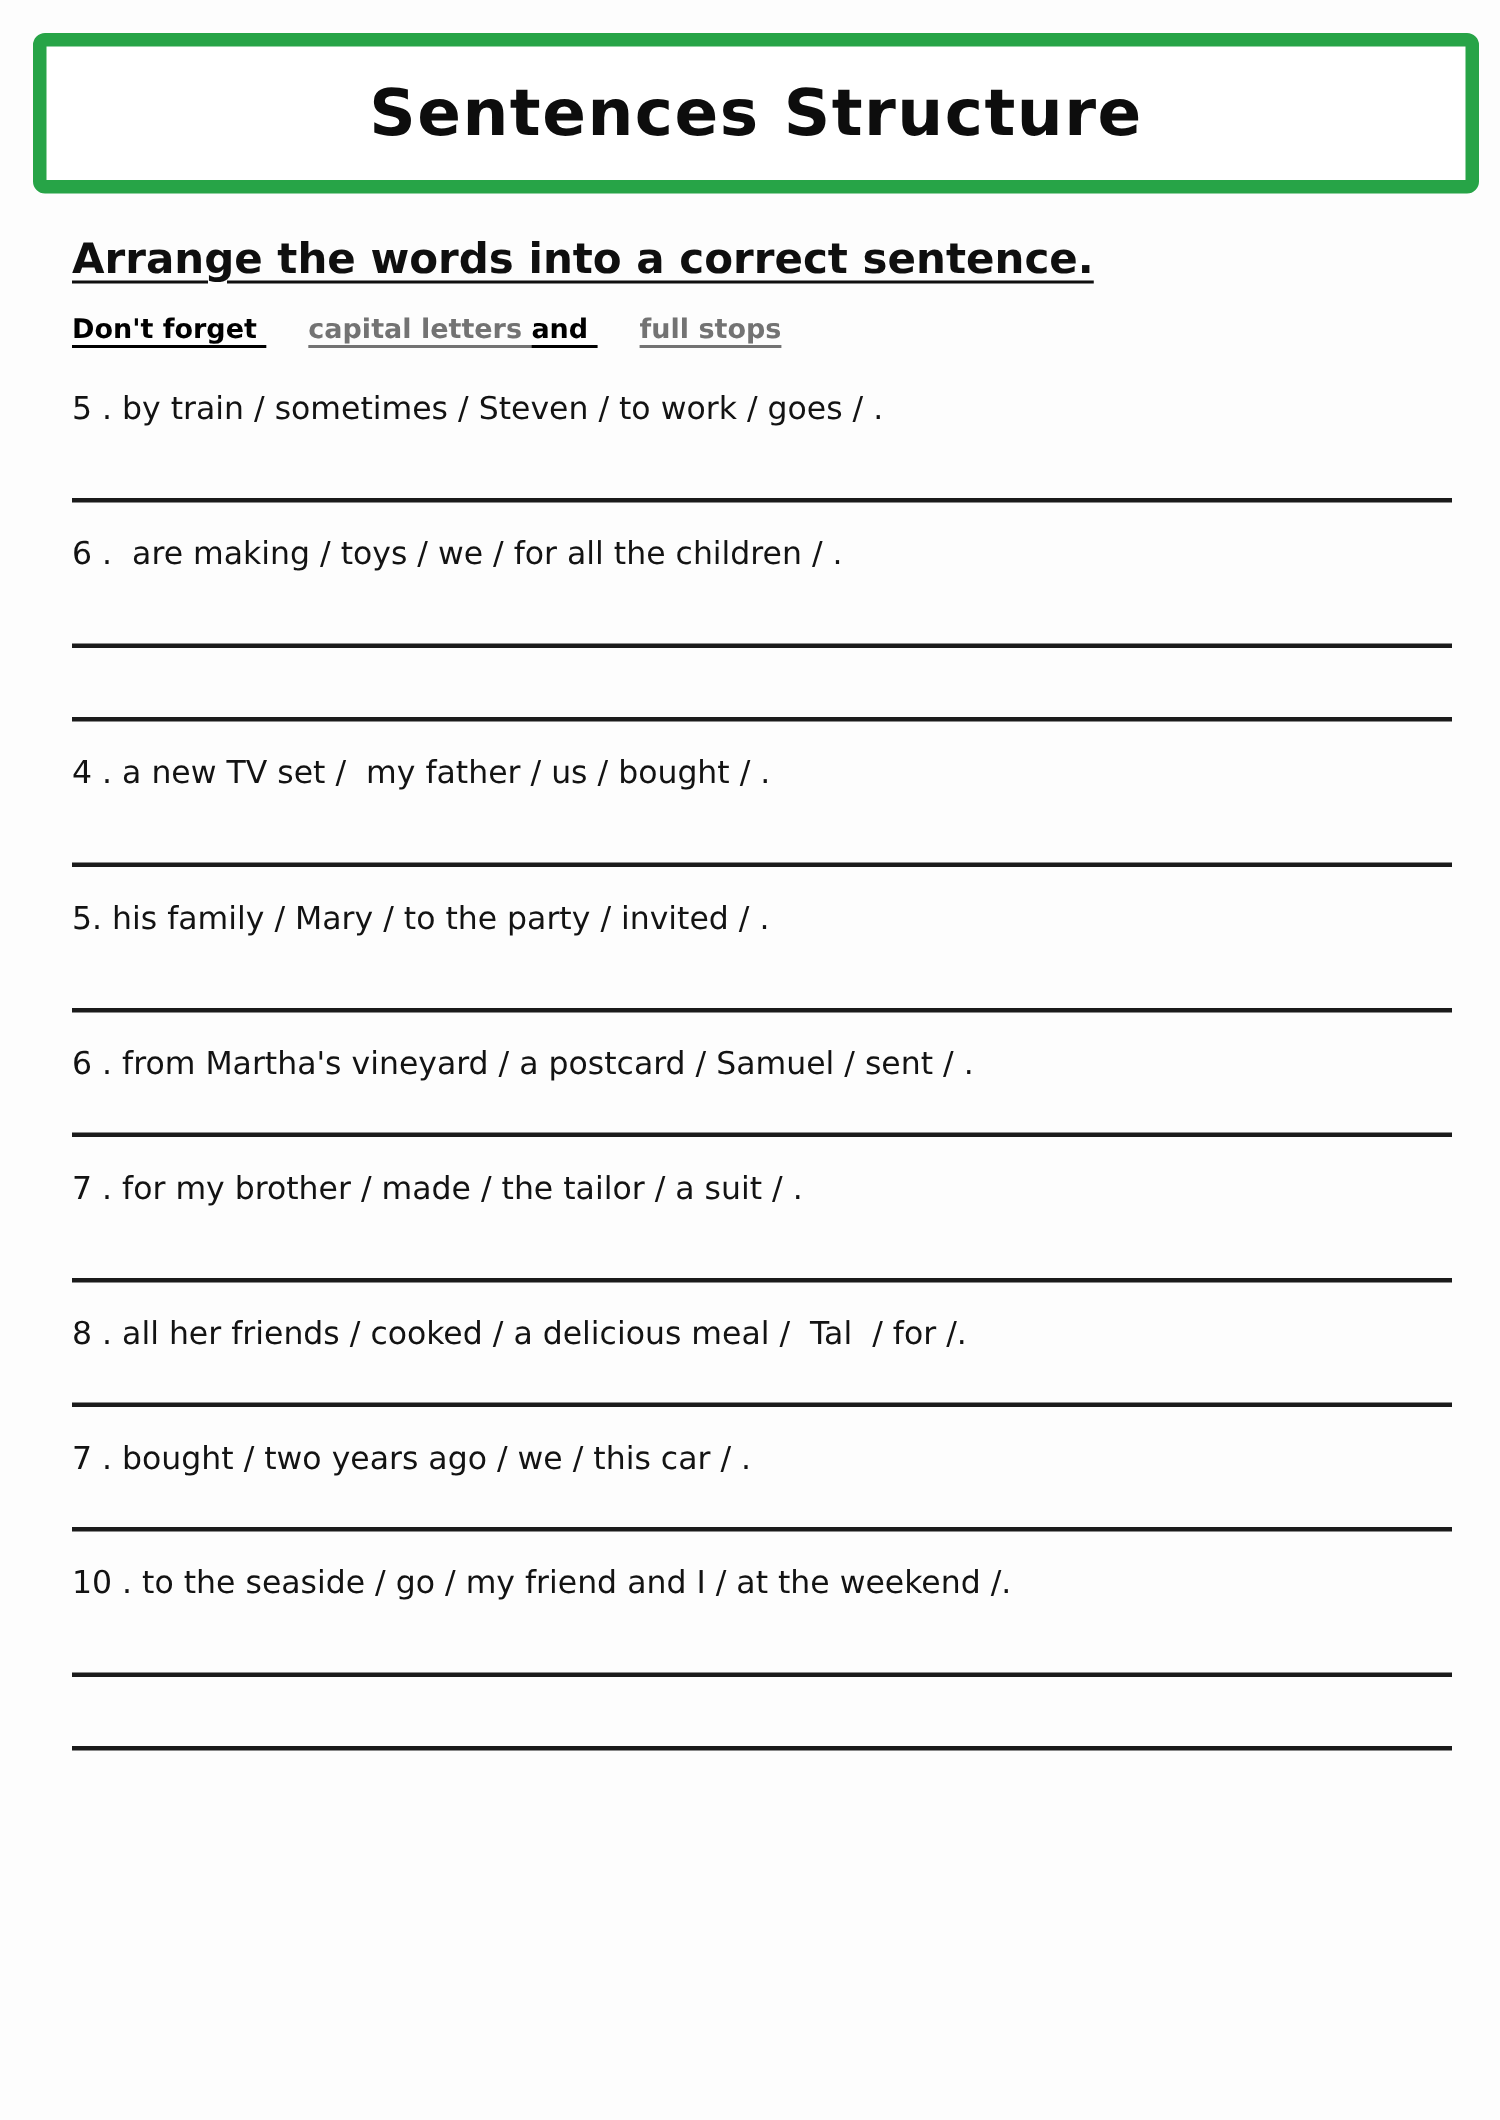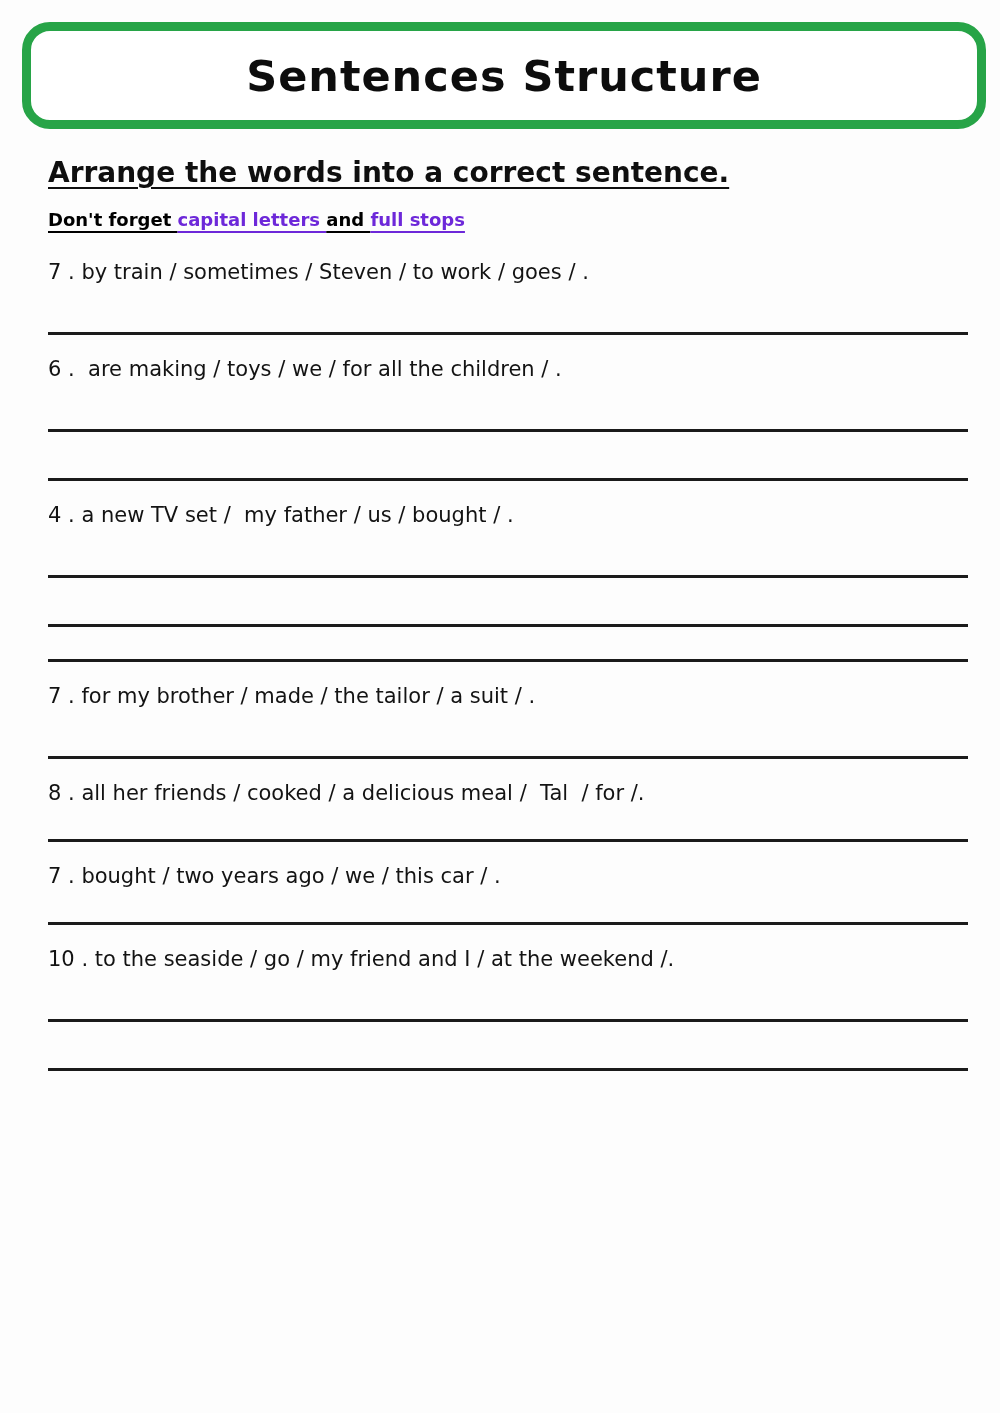--- a/index.html
+++ b/index.html
@@ -18,21 +18,21 @@
 
   
   .title-box {
     position: absolute;
     left: 22px;
     top: 22px;
     width: 964px;
     height: 107px;
     box-sizing: border-box;
     border: 9px solid #27a447;
-    border-radius: 28px;
+    border-radius: 8px;
     background: #ffffff;
     display: flex;
     align-items: center;
     justify-content: center;
   }
   .title-box h1 {
     margin: 0;
     font-size: 43px;
     font-weight: bold;
     letter-spacing: 1px;
@@ -63,21 +63,21 @@
     line-height: 24px;
     font-weight: bold;
   }
   .instruction-note span {
     text-decoration: underline;
     text-decoration-thickness: 2px;
     text-underline-offset: 5px;
     white-space: pre;
   }
   .seg-black { color: #000000; }
-  .seg-red   { color: #6d28d9; }
+  .seg-red   { color: #737373; margin-left: 28px; }
 
   
   .items {
     margin-top: 26px;
   }
   .sentence {
     font-size: 21px;
     line-height: 28px;
     white-space: pre-wrap;
     color: #131313;
@@ -106,43 +106,45 @@
 
     <div class="instruction-heading">Arrange the words into a correct sentence.</div>
 
     <div class="instruction-note">
       <span class="seg-black">Don't forget </span><span class="seg-red">capital letters </span><span class="seg-black">and </span><span class="seg-red">full stops</span>
     </div>
 
     <div class="items">
 
       <div class="row">
-        <div class="sentence">7 . by train / sometimes / Steven / to work / goes / .</div>
+        <div class="sentence">5 . by train / sometimes / Steven / to work / goes / .</div>
         <div class="answer-line"></div>
       </div>
 
       <div class="row">
         <div class="sentence">6 .  are making / toys / we / for all the children / .</div>
         <div class="answer-line"></div>
       </div>
 
       <div class="row">
         <div class="answer-line"></div>
       </div>
 
       <div class="row">
         <div class="sentence">4 . a new TV set /  my father / us / bought / .</div>
         <div class="answer-line"></div>
       </div>
 
       <div class="row">
+        <div class="sentence">5. his family / Mary / to the party / invited / .</div>
         <div class="answer-line"></div>
       </div>
 
       <div class="row tight">
+        <div class="sentence">6 . from Martha's vineyard / a postcard / Samuel / sent / .</div>
         <div class="answer-line"></div>
       </div>
 
       <div class="row">
         <div class="sentence">7 . for my brother / made / the tailor / a suit / .</div>
         <div class="answer-line"></div>
       </div>
 
       <div class="row tight">
         <div class="sentence">8 . all her friends / cooked / a delicious meal /  Tal  / for /.</div>

